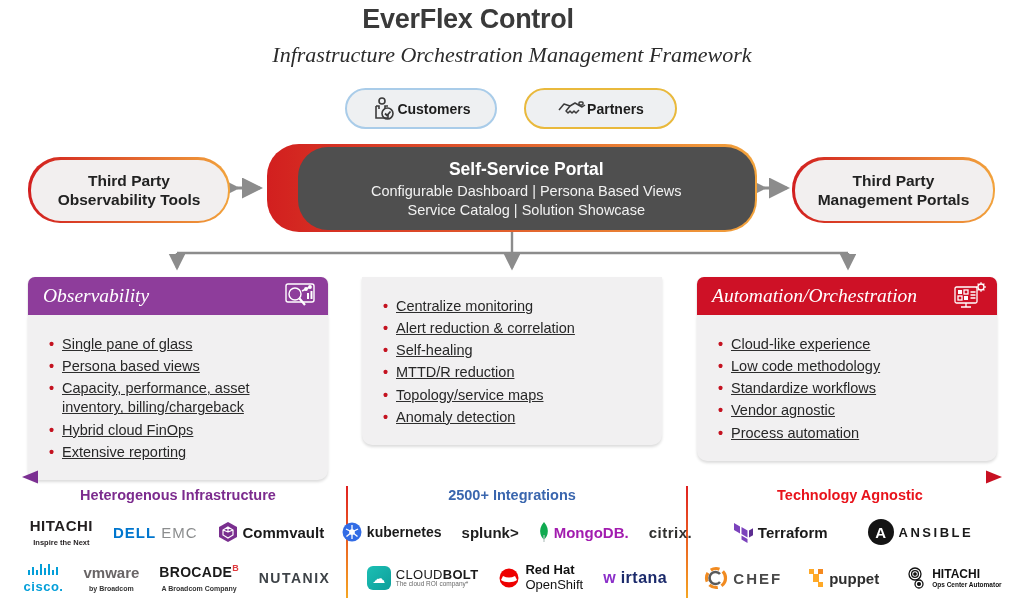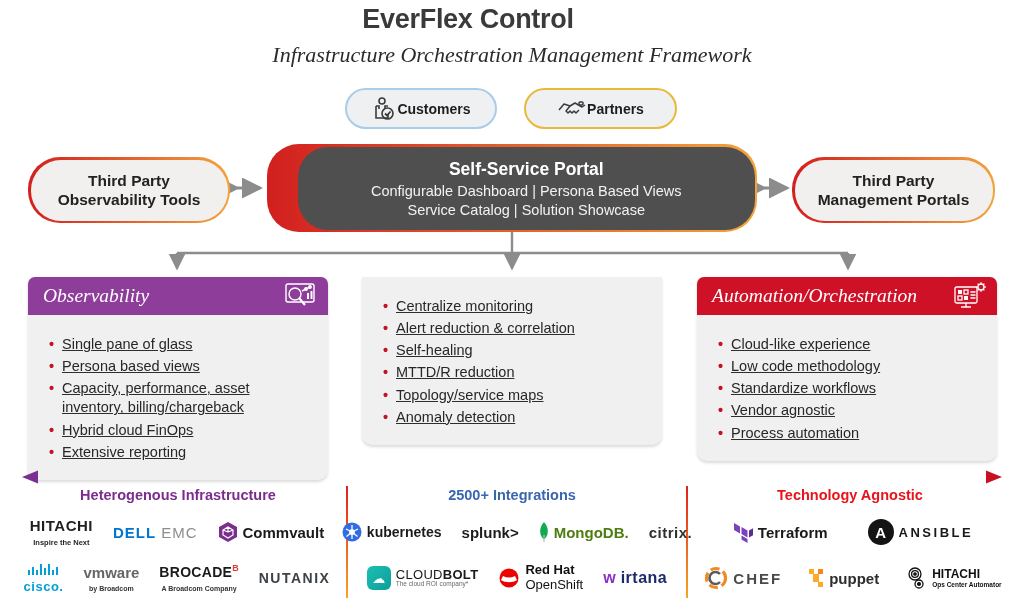--- a/index.html
+++ b/index.html
@@ -74,21 +74,21 @@
   .emc{color:#8b8d8e;font-size:15px;letter-spacing:1px;}
   .commvault-txt{font-size:15px;font-weight:bold;color:#1a1a1a;}
   .cisco-txt{color:#049fd9;font-weight:bold;font-size:13px;letter-spacing:.5px;}
   .vmware-txt{font-size:15px;font-weight:bold;color:#696566;}
   .tiny-sub{font-size:7px;font-weight:bold;color:#333;}
   .brocade-txt{font-size:14px;font-weight:800;color:#1a1a1a;letter-spacing:.3px;}
   .brocade-b{color:#e03a3e;font-size:9px;font-weight:bold;vertical-align:super;}
   .nutanix-txt{font-size:14px;font-weight:bold;color:#3d4247;letter-spacing:1.5px;}
   .k8s-txt{font-size:14px;font-weight:bold;color:#1a1a1a;}
   .splunk-txt{font-size:15px;font-weight:800;color:#1e1e1e;}
-  .mongo-txt{font-size:15px;font-weight:bold;color:#4d7c0f;text-align:center;}
+  .mongo-txt{font-size:15px;font-weight:bold;color:#a21caf;text-align:center;}
   .citrix-txt{font-size:15px;font-weight:600;color:#30302f;letter-spacing:.5px;}
   .cb-box{width:24px;height:24px;border-radius:6px;background:linear-gradient(135deg,#1bbfb4,#0e9e9a);
           display:flex;align-items:center;justify-content:center;color:#fff;font-size:13px;}
   .cb-name{font-size:13px;color:#1a1a1a;letter-spacing:.3px;}
   .cb-name b{font-weight:800;}
   .cb-tag{font-size:6.5px;color:#6a6a6a;}
   .rh-name{font-size:13px;font-weight:800;color:#111;line-height:1.15;}
   .rh-sub{font-size:13px;color:#111;line-height:1.15;}
   .virtana-mark{font-size:16px;font-weight:800;color:#8b2fc9;}
   .virtana-txt{font-size:16px;font-weight:800;color:#1b2a6b;letter-spacing:.5px;}

